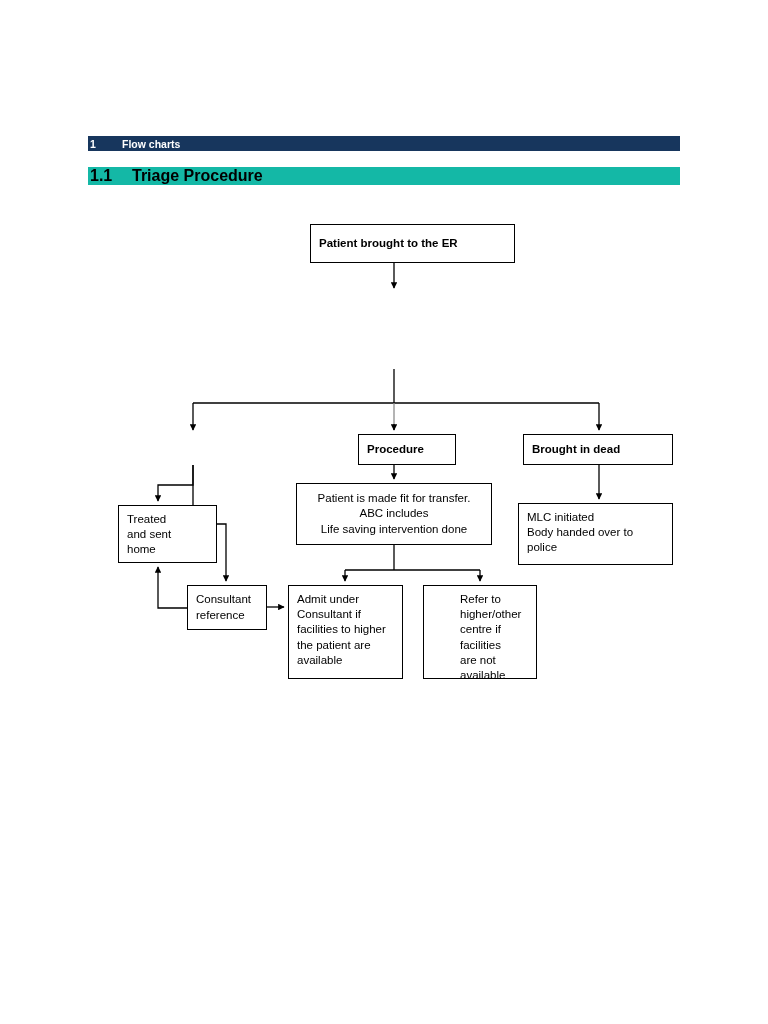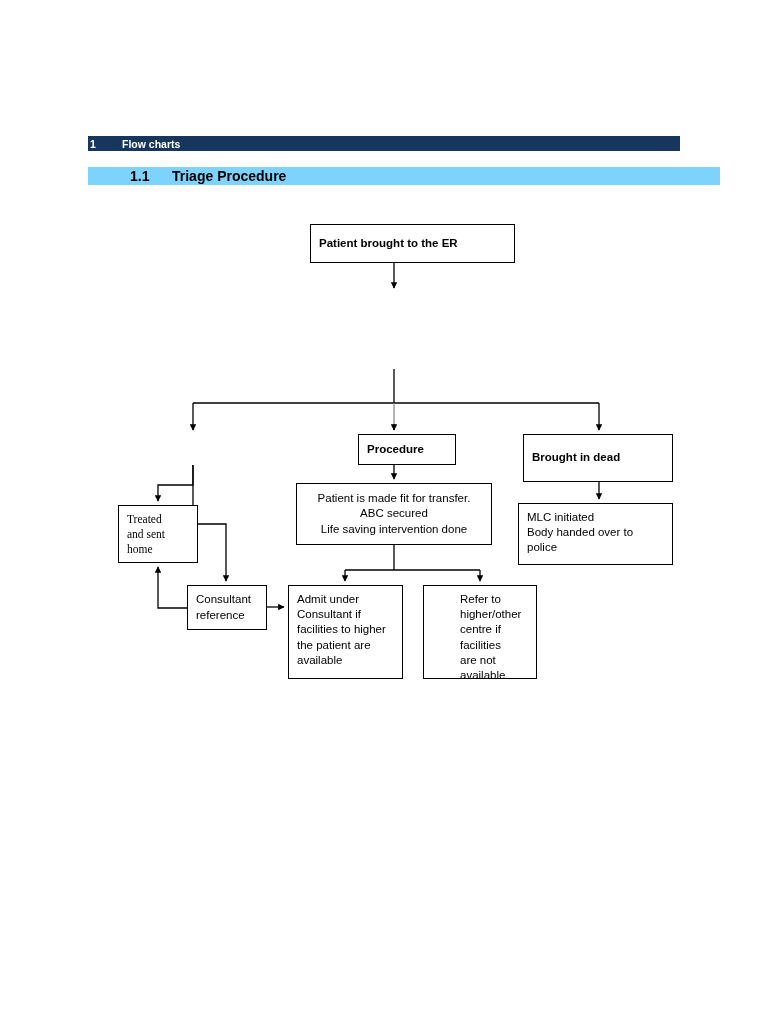--- a/index.html
+++ b/index.html
@@ -39,24 +39,23 @@
     background: #17365D;
     color: #ffffff;
     font-size: 10.5px;
   }
   #h1-bar .num { width: 32px; padding-left: 2px; }
   #h2-bar {
     left: 88px;
     top: 167px;
     width: 592px;
     height: 18px;
-    background: #7dd3fc;
+    background: #14b8a6;
     color: #000000;
-    font-size: 14px;
-    padding-left: 40px;
+    font-size: 16px;
   }
   #h2-bar .num { width: 42px; padding-left: 2px; }
 
   
   #flow {
     position: absolute;
     left: 17px;
     top: 0;
     width: 768px;
     height: 1024px;
@@ -91,22 +90,22 @@
     display: flex;
     align-items: center;
   }
   .node-text { white-space: pre-line; }
 
   
   #n-er          { left: 293px; top: 224px; width: 205px; height: 39px; }
   #n-assess      { left: 224px; top: 292px; width: 330px; height: 77px; }
   #n-stable      { left: 112px; top: 434px; width: 127px; height: 31px; }
   #n-unstable    { left: 341px; top: 434px; width: 98px; height: 31px; }
-  #n-dead        { left: 506px; top: 434px; width: 150px; height: 48px; }
-  #n-treated     { left: 101px; top: 505px; width: 80px; height: 58px; font-family: Liberation Serif, serif; }
+  #n-dead        { left: 506px; top: 434px; width: 150px; height: 31px; }
+  #n-treated     { left: 101px; top: 505px; width: 99px; height: 58px; }
   #n-fit         { left: 279px; top: 483px; width: 196px; height: 62px; }
   #n-mlc         { left: 501px; top: 503px; width: 155px; height: 62px; }
   #n-consult     { left: 170px; top: 585px; width: 80px; height: 45px; }
   #n-admit       { left: 271px; top: 585px; width: 115px; height: 94px; }
   #n-refer       { left: 406px; top: 585px; width: 114px; height: 94px; padding-left: 36px; }
 </style>
 </head>
 <body>
 
 <div class="page">
@@ -186,21 +185,21 @@
     </div>
 
     <div class="node" id="n-treated">
       <span class="node-text">Treated
 and sent
 home</span>
     </div>
 
     <div class="node center vcenter" id="n-fit">
       <span class="node-text">Patient is made fit for transfer.
-ABC secured
+ABC includes
 Life saving intervention done</span>
     </div>
 
     <div class="node" id="n-mlc">
       <span class="node-text">MLC initiated
 Body handed over to
 police</span>
     </div>
 
     <div class="node vcenter" id="n-consult">

